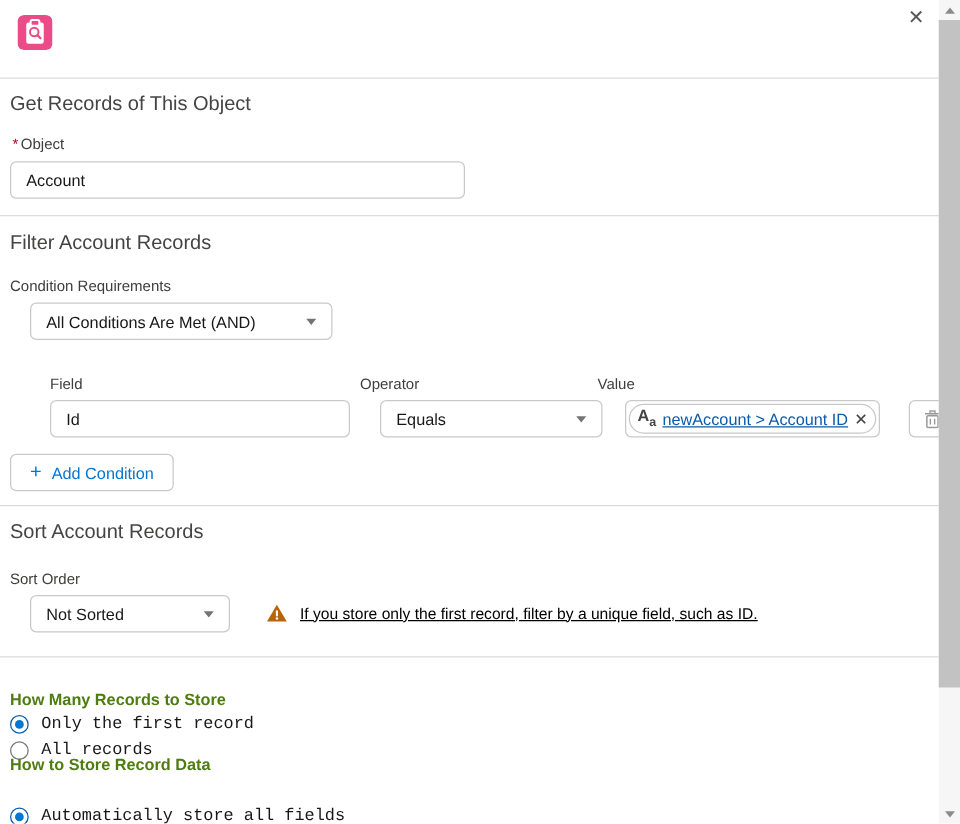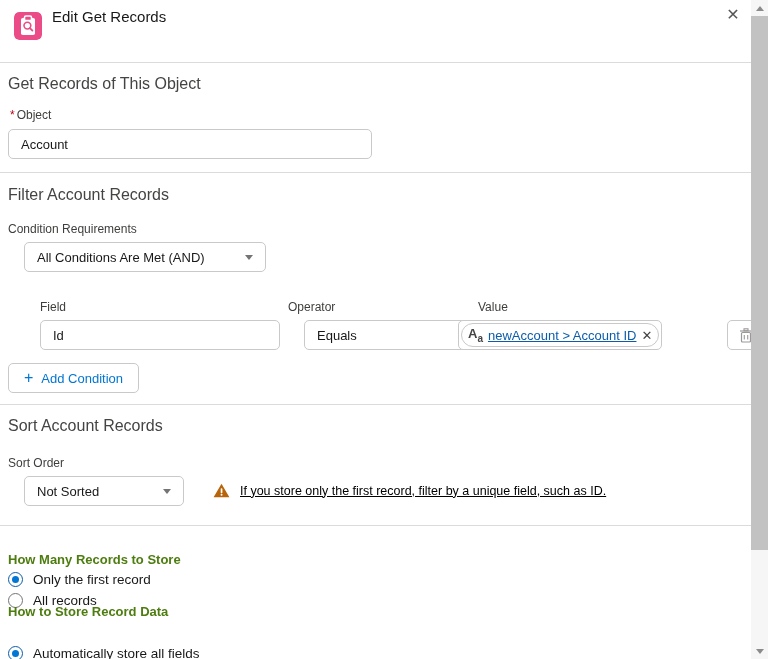--- a/index.html
+++ b/index.html
@@ -49,21 +49,21 @@
   .add-btn { position:absolute; height:30px; padding:0 15px; background:#fff; border:1px solid #c9c9c9;
     border-radius:5px; display:inline-flex; align-items:center; gap:8px; font-size:13px; color:#0176d3; cursor:pointer; }
   .add-btn .plus { font-size:16px; font-weight:400; line-height:1; }
 
   
   .warn-row { position:absolute; display:flex; align-items:center; gap:10px; }
   .warn-text { font-size:12.5px; color:#000000;text-decoration:underline; }
 
   
   .bold-h { position:absolute; left:8px; font-size:13px; font-weight:bold; color:#4d7c0f; }
-  .radio-row { position:absolute; left:8px; display:flex; align-items:center; gap:10px; cursor:pointer; }
+  .radio-row { position:absolute; left:8px; display:flex; align-items:center; gap:10px; cursor:pointer;font-family:Liberation Mono, monospace; }
   .radio { width:15px; height:15px; border-radius:50%; border:1px solid #747474; background:#fff; position:relative; }
   .radio.checked { border-color:#0b5cab; }
   .radio.checked::after { content:""; position:absolute; left:3px; top:3px; width:7px; height:7px;
     border-radius:50%; background:#0176d3; }
   .radio-lbl { font-size:13.5px; color:#181818; }
 
   
   .scrollbar { position:absolute; top:0; right:0; bottom:0; width:17px; background:#f6f6f6; }
   .sb-arrow { position:absolute; left:0; width:17px; height:16px; display:flex; align-items:center; justify-content:center; cursor:pointer; }
   .sb-up { top:0; } .sb-down { bottom:0; }
@@ -79,21 +79,20 @@
 
     <div class="header">
       <svg class="el-icon" viewBox="0 0 28 28">
         <rect x="0" y="0" width="28" height="28" rx="5" fill="#eb4c87"></rect>
         <rect x="7" y="6" width="14" height="17" rx="1.8" fill="#ffffff"></rect>
         <rect x="10.5" y="4" width="7" height="4.6" rx="1.4" fill="#eb4c87" stroke="#ffffff" stroke-width="1.6"></rect>
         <circle cx="13.4" cy="13.6" r="3.4" fill="none" stroke="#eb4c87" stroke-width="1.6"></circle>
         <line x1="15.9" y1="16.1" x2="18.4" y2="18.6" stroke="#eb4c87" stroke-width="1.8" stroke-linecap="round"></line>
       </svg>
       <div class="header-text">
-        <div class="h-title">Edit Get Records</div>
       </div>
       <button class="close-btn">✕</button>
     </div>
     <div class="divider" style="top:62px"></div>
 
     <div>
       <div class="sec-h" style="top:75px">Get Records of This Object</div>
       <div class="lbl" style="left:10px; top:108px">
         <span class="req">*</span><span>Object</span>
       </div>
@@ -116,21 +115,21 @@
         <span>Id</span>
       </div>
 
       <div class="lbl" style="left:288px; top:300px">Operator</div>
       <div class="dd" style="left:288px; top:320px; width:178px">
         <span>Equals</span>
         <span class="chev"></span>
       </div>
 
       <div class="lbl" style="left:478px; top:300px">Value</div>
-      <div class="value-box" style="left:458px; top:320px; width:204px">
+      <div class="value-box" style="left:500px; top:320px; width:204px">
         <span class="pill">
           <span class="aa"><span>A</span><sub>a</sub></span>
           <span class="pill-text">newAccount &gt; Account ID</span>
           <span class="pill-x">✕</span>
         </span>
       </div>
 
       <button class="trash-btn" style="left:727px; top:320px">
         <svg width="14" height="15" viewBox="0 0 14 15">
           <rect x="2.5" y="4.5" width="9" height="9.5" rx="1" fill="none" stroke="#9b9997" stroke-width="1.2"></rect>

